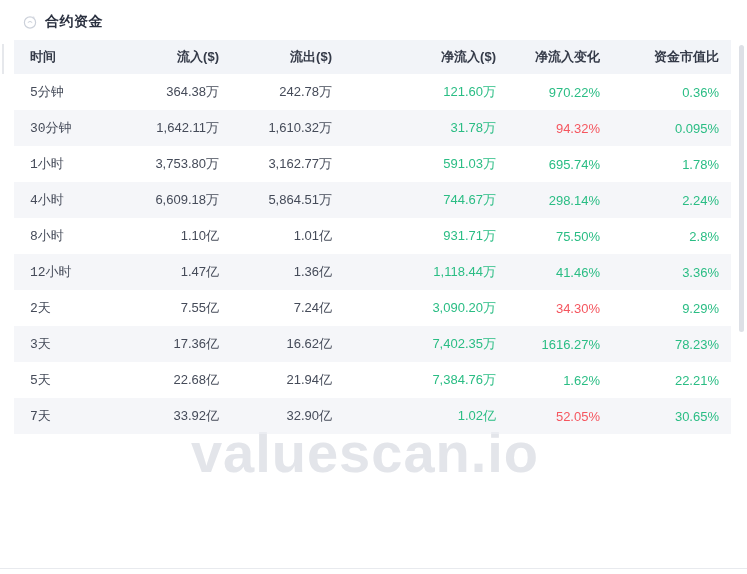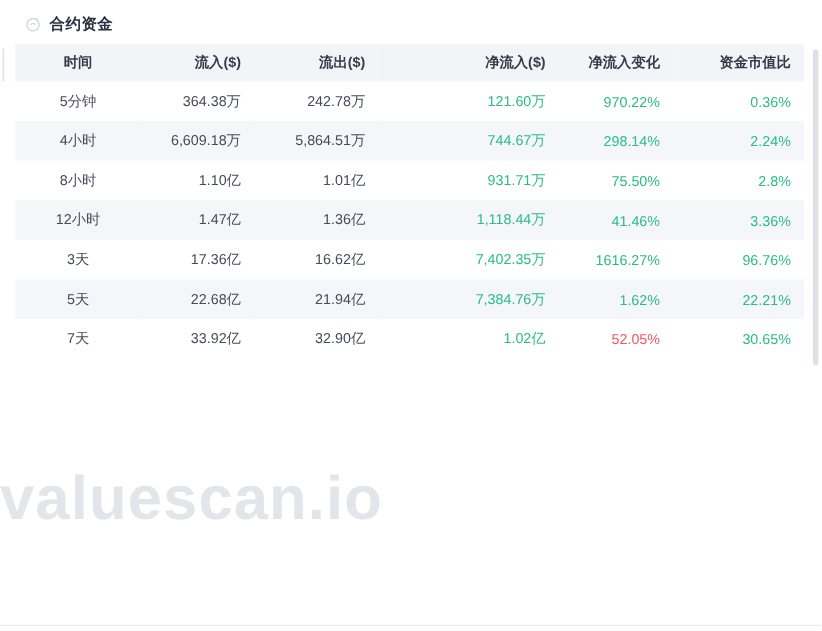--- a/index.html
+++ b/index.html
@@ -29,21 +29,21 @@
     padding:13px 0 9px 22px;
     position:relative;z-index:2;
   }
   .title-icon svg{display:block;}
   .panel-title{
     font-size:14px;font-weight:700;color:#2b3140;
     letter-spacing:0.5px;
   }
   .watermark{
     position:absolute;top:420px;left:0;width:730px;
-    text-align:left;
+    text-align:center;
     font-size:56px;font-weight:700;letter-spacing:1px;
     color:var(--watermark);
     z-index:0;
     user-select:none;
     font-family:"Liberation Sans","DejaVu Sans",sans-serif;
   }
   table.funds{
     position:relative;z-index:1;
     margin-left:14px;
     width:717px;
@@ -65,21 +65,21 @@
     padding:0 12px 0 0;
     white-space:nowrap;
   }
   table.funds td{
     height:36px;
     padding:0 12px 0 0;
     white-space:nowrap;
     font-weight:500;
   }
   table.funds tbody tr:nth-child(even){background:var(--row-alt-bg);}
-  .left{text-align:center;padding-left:16px !important;}
+  .left{text-align:left;padding-left:16px !important;font-family:Liberation Mono, monospace;}
   .right{text-align:right;}
   .c-dark{color:var(--dark);}
   .c-green{color:var(--green);}
   .c-red{color:var(--red);}
   .scrollbar-thumb{
     position:absolute;
     top:45px;right:3px;
     width:5px;height:287px;
     background:#dde0e6;
     border-radius:3px;
@@ -134,20 +134,36 @@
     <tbody>
         <tr>
           <td class="left c-dark">5分钟</td>
           <td class="right c-dark">364.38万</td>
           <td class="right c-dark">242.78万</td>
           <td class="right c-green">121.60万</td>
           <td class="right c-green">970.22%</td>
           <td class="right c-green">0.36%</td>
         </tr>
         <tr>
+          <td class="left c-dark">30分钟</td>
+          <td class="right c-dark">1,642.11万</td>
+          <td class="right c-dark">1,610.32万</td>
+          <td class="right c-green">31.78万</td>
+          <td class="right c-red">94.32%</td>
+          <td class="right c-green">0.095%</td>
+        </tr>
+        <tr>
+          <td class="left c-dark">1小时</td>
+          <td class="right c-dark">3,753.80万</td>
+          <td class="right c-dark">3,162.77万</td>
+          <td class="right c-green">591.03万</td>
+          <td class="right c-green">695.74%</td>
+          <td class="right c-green">1.78%</td>
+        </tr>
+        <tr>
           <td class="left c-dark">4小时</td>
           <td class="right c-dark">6,609.18万</td>
           <td class="right c-dark">5,864.51万</td>
           <td class="right c-green">744.67万</td>
           <td class="right c-green">298.14%</td>
           <td class="right c-green">2.24%</td>
         </tr>
         <tr>
           <td class="left c-dark">8小时</td>
           <td class="right c-dark">1.10亿</td>
@@ -158,26 +174,34 @@
         </tr>
         <tr>
           <td class="left c-dark">12小时</td>
           <td class="right c-dark">1.47亿</td>
           <td class="right c-dark">1.36亿</td>
           <td class="right c-green">1,118.44万</td>
           <td class="right c-green">41.46%</td>
           <td class="right c-green">3.36%</td>
         </tr>
         <tr>
+          <td class="left c-dark">2天</td>
+          <td class="right c-dark">7.55亿</td>
+          <td class="right c-dark">7.24亿</td>
+          <td class="right c-green">3,090.20万</td>
+          <td class="right c-red">34.30%</td>
+          <td class="right c-green">9.29%</td>
+        </tr>
+        <tr>
           <td class="left c-dark">3天</td>
           <td class="right c-dark">17.36亿</td>
           <td class="right c-dark">16.62亿</td>
           <td class="right c-green">7,402.35万</td>
           <td class="right c-green">1616.27%</td>
-          <td class="right c-green">96.76%</td>
+          <td class="right c-green">78.23%</td>
         </tr>
         <tr>
           <td class="left c-dark">5天</td>
           <td class="right c-dark">22.68亿</td>
           <td class="right c-dark">21.94亿</td>
           <td class="right c-green">7,384.76万</td>
           <td class="right c-green">1.62%</td>
           <td class="right c-green">22.21%</td>
         </tr>
         <tr>

